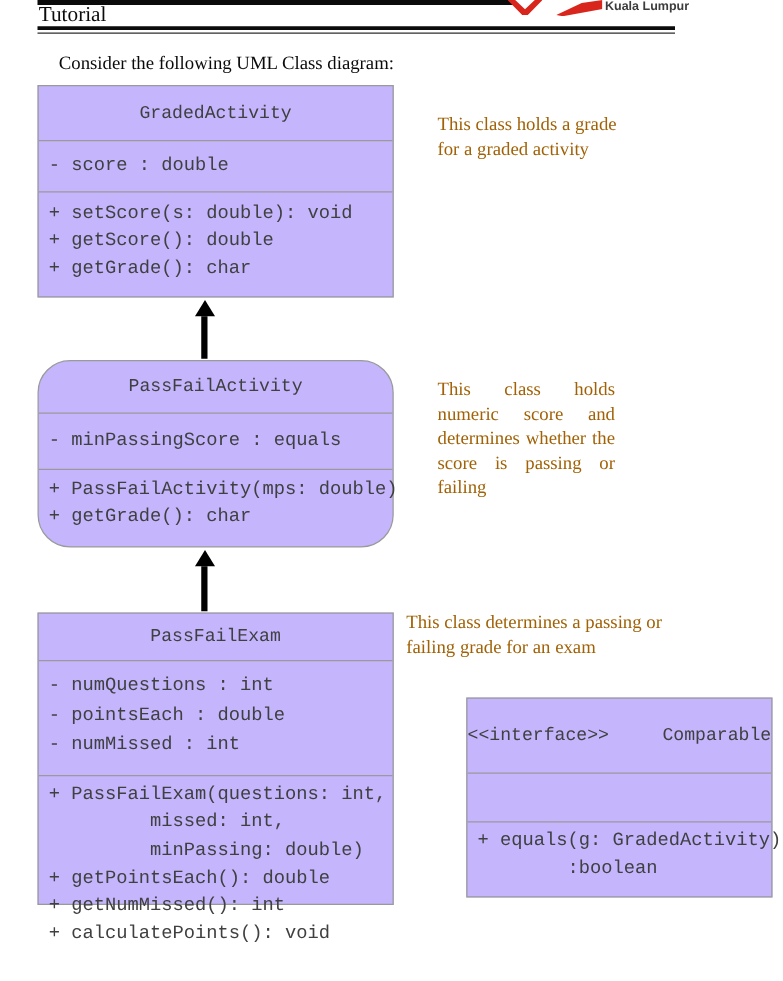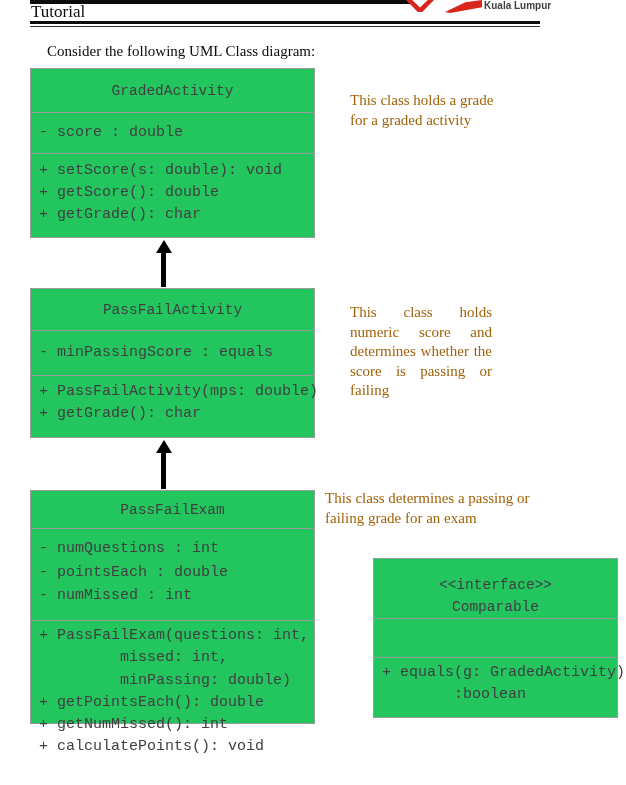--- a/index.html
+++ b/index.html
@@ -49,21 +49,21 @@
   }
 
   .intro {
     position: absolute; left: 30px; top: 43px;
     font-size: 15px; color: #0b0b0b; margin-left: 17px;
   }
 
   
   .uml-box {
     position: absolute;
-    background: #22c55e;
+    background: #c4b5fd;
     border: 1px solid #9a9a9a;
     display: flex;
     flex-direction: column;
     font-family: "Liberation Mono", monospace;
     color: #404040;
   }
   .uml-title {
     display: flex; align-items: center; justify-content: center;
     font-size: 14.5px;
     border-bottom: 1px solid #9a9a9a;
@@ -79,34 +79,34 @@
     line-height: 22px;
     white-space: pre;
     padding-left: 8px;
   }
 
   .box1 { left: 30px; top: 68px;  width: 285px; height: 170px; }
   .box1 .uml-title   { height: 44px; }
   .box1 .uml-attrs   { height: 41px; display: flex; align-items: center; }
   .box1 .uml-methods { padding-top: 6px; }
 
-  .box2 { left: 30px; top: 288px; width: 285px; height: 150px; }
+  .box2 { left: 30px; top: 288px; width: 285px; height: 150px; border-radius: 26px; }
   .box2 .uml-title   { height: 42px; }
   .box2 .uml-attrs   { height: 45px; display: flex; align-items: center; }
   .box2 .uml-methods { padding-top: 5px; }
 
   .box3 { left: 30px; top: 490px; width: 285px; height: 234px; }
   .box3 .uml-title   { height: 38px; }
   .box3 .uml-attrs   { height: 92px; padding-top: 8px; }
   .box3 .uml-attrs .mono-line { line-height: 23.5px; }
   .box3 .uml-methods { padding-top: 4px; }
   .box3 .uml-methods .mono-line { line-height: 22.3px; }
 
   .ibox { left: 373px; top: 558px; width: 245px; height: 160px; }
-  .ibox .uml-title   { height: 60px; flex-direction: column; justify-content: flex-end; }
+  .ibox .uml-title   { height: 60px; justify-content: space-between; }
   .ibox .uml-title .title-line { line-height: 22px; }
   .ibox .uml-attrs   { height: 39px; }
   .ibox .uml-methods { padding-top: 4px; }
 
   
   .arrow {
     position: absolute; left: 155px; width: 17px;
     display: flex; flex-direction: column; align-items: center;
   }
   .arrow1 { top: 240px; height: 47px; }

